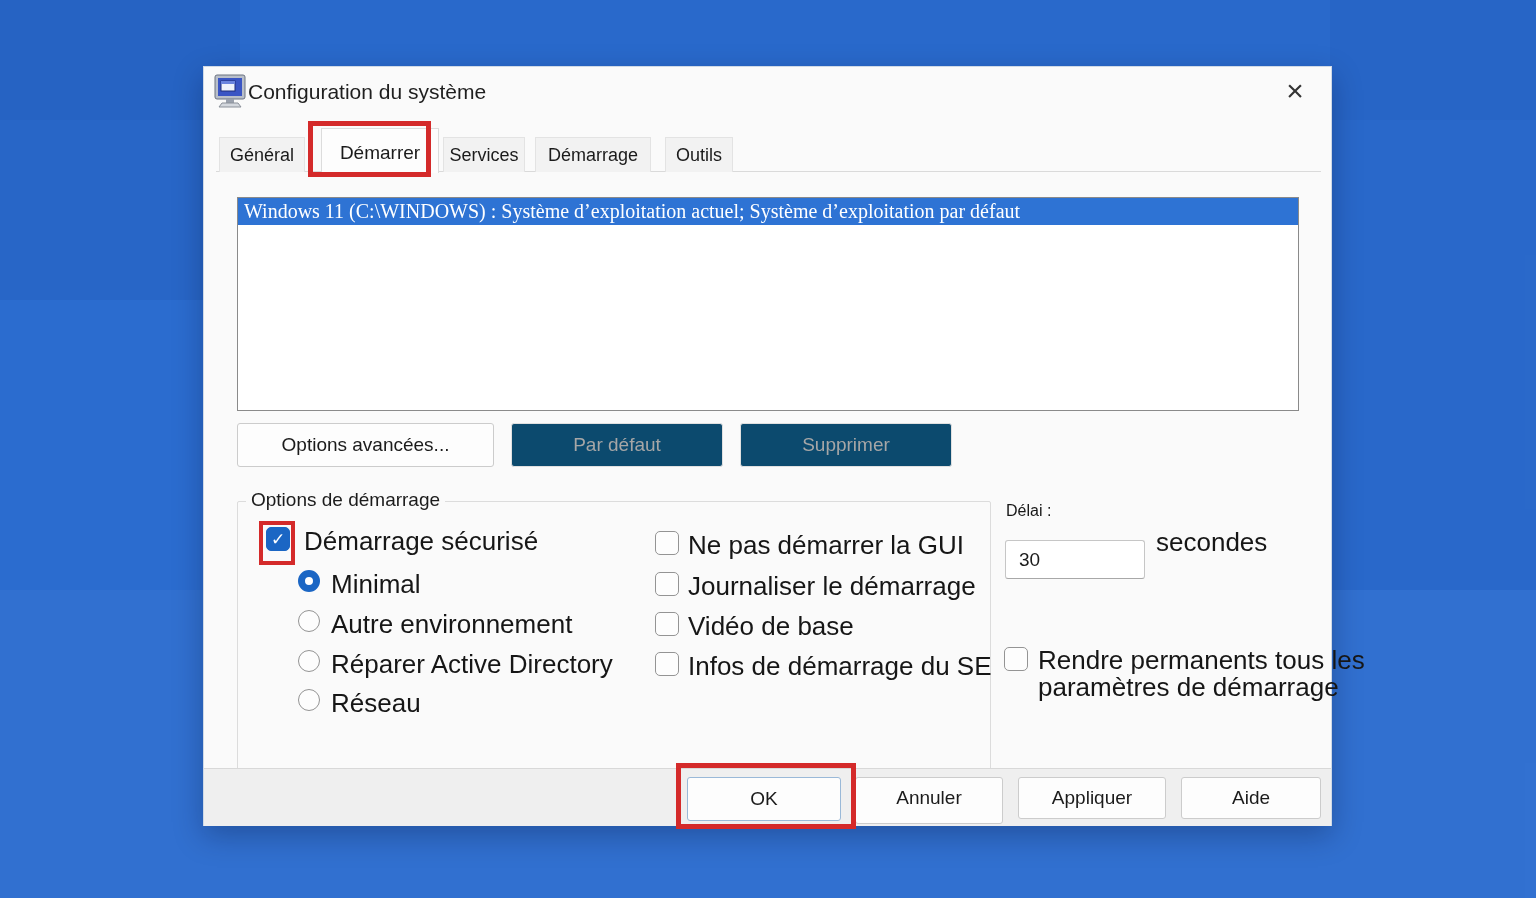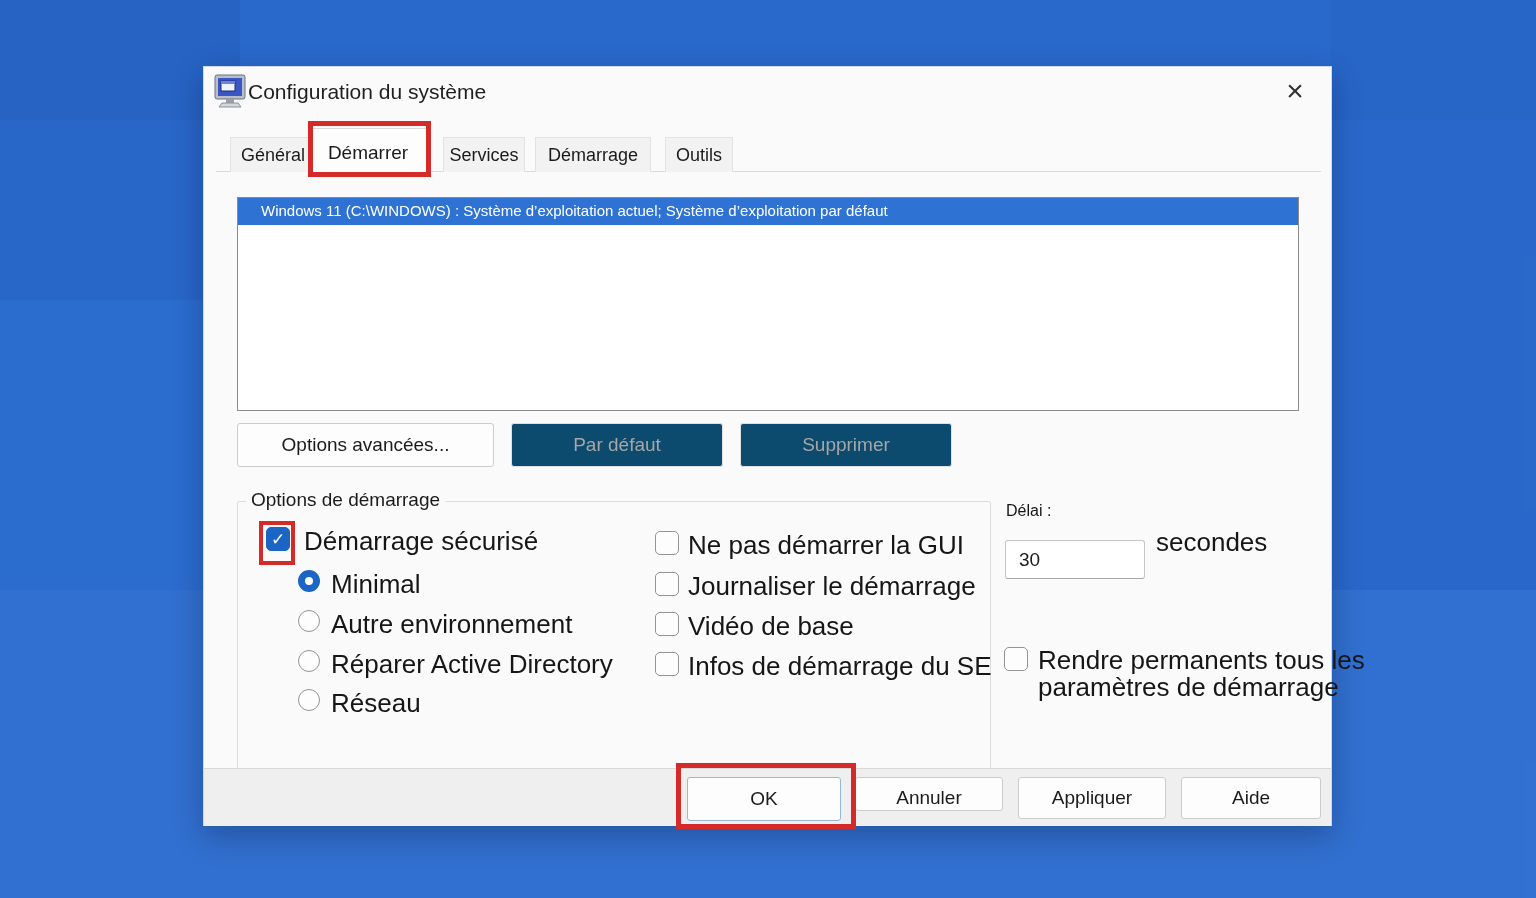--- a/index.html
+++ b/index.html
@@ -35,34 +35,34 @@
   
   .tabstrip { position:absolute; left:12px; top:67px; width:1105px; height:38px; border-bottom:1px solid #dadada; }
   .tab {
     position:absolute; top:3px; height:35px; line-height:34px; text-align:center;
     font-size:18px; color:#1b1b1b; background:#f2f2f2; border:1px solid #e3e3e3; border-bottom:none;
   }
   .tab.active {
     top:-6px; height:45px; line-height:48px; background:#fdfdfd;
     border:1px solid #dcdcdc; border-bottom:none; z-index:2; font-size:19px;
   }
-  .tab-general   { left:14px;  width:86px; }
-  .tab-demarrer  { left:93px; width:118px; }
+  .tab-general   { left:3px;  width:86px; }
+  .tab-demarrer  { left:105px; width:118px; }
   .tab-services  { left:227px; width:82px; }
   .tab-demarrage { left:319px; width:116px; }
   .tab-outils    { left:449px; width:68px; }
 
   
   .bootlist {
     position:absolute; left:33px; top:130px; width:1062px; height:214px;
     background:#ffffff; border:1px solid #8a8a8a;
   }
   .bootlist .row {
-    height:27px; line-height:26px; font-size:15px; padding-left:23px;
-    white-space:nowrap; overflow:hidden;
+    height:27px; line-height:26px; font-size:20px; padding-left:6px;
+    white-space:nowrap; overflow:hidden;font-family:Liberation Serif, serif;
   }
   .bootlist .row.selected { background:#2e73d4; color:#ffffff; }
 
   
   .btn {
     position:absolute; height:44px; background:#fdfdfd; border:1px solid #cccccc;
     border-radius:3px; font-size:19px; color:#1b1b1b; text-align:center; line-height:42px; cursor:default;
   }
   .btn.disabled { color:#a6a6a6; border-color:#e0e0e0; background:#0c4a6e; }
   .btn-advanced { left:33px;  top:356px; width:257px; }
@@ -102,21 +102,21 @@
     background:#ffffff; font-family:"Liberation Sans","DejaVu Sans",sans-serif;
     font-size:19px; color:#1b1b1b; padding-left:13px; outline:none;margin-top:22px;
   }
 
   
   .footer {
     position:absolute; left:0; top:701px; width:100%; height:58px;
     background:#efefef; border-top:1px solid #d8d8d8;
   }
   .btn-ok       { left:483px; top:710px; width:154px; border-color:#9ab9d8; }
-  .btn-cancel   { left:651px; top:710px; width:148px; height:34px; line-height:40px; }
+  .btn-cancel   { left:651px; top:710px; width:148px; height:47px; line-height:40px; }
   .btn-apply    { left:814px; top:710px; width:148px; height:42px; line-height:40px; }
   .btn-help     { left:977px; top:710px; width:140px; height:42px; line-height:40px; }
 
   
   .annotation { position:absolute; border:5px solid #d42a2a; background:transparent; pointer-events:none; z-index:5; }
   .ann-tab      { left:104px; top:54px;  width:123px; height:56px; }
   .ann-checkbox { left:55px;  top:454px; width:36px;  height:44px; border-width:4px; }
   .ann-ok       { left:472px; top:696px; width:180px; height:66px; }
 </style>
 </head>

